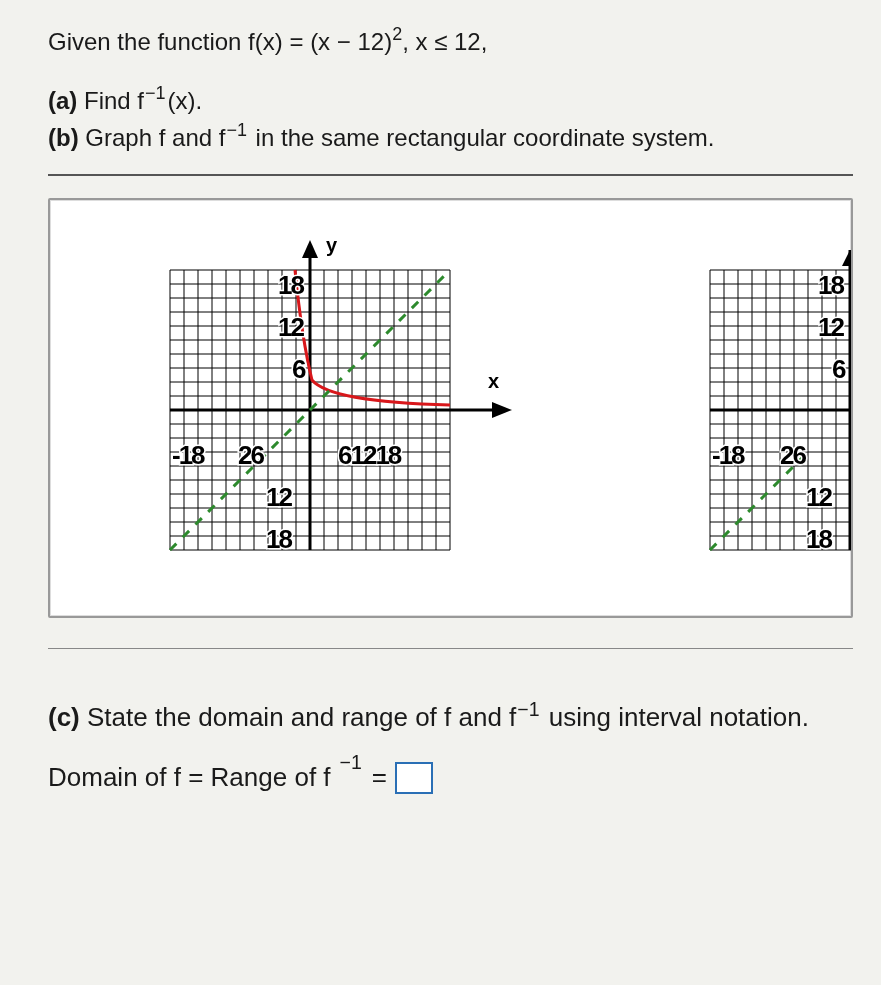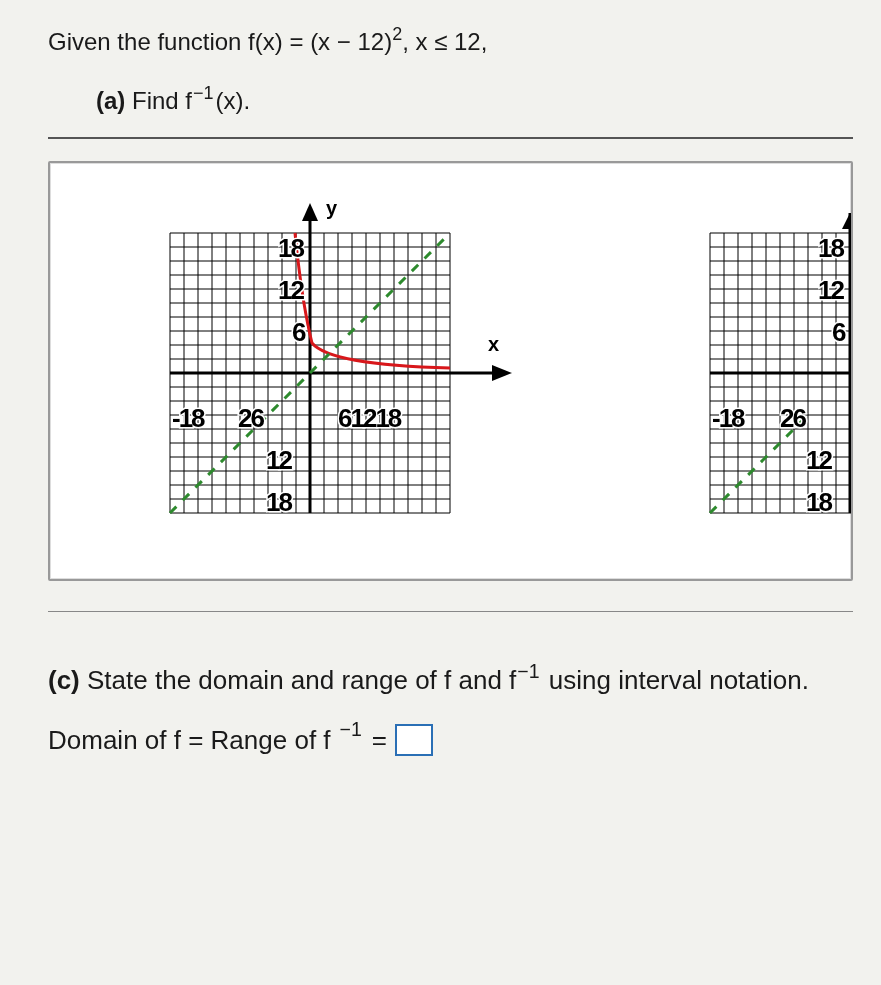--- a/index.html
+++ b/index.html
@@ -15,21 +15,21 @@
     overflow: hidden;
   }
   .page {
     padding: 24px 28px 24px 48px;
   }
   .problem-stem {
     font-size: 24px;
     line-height: 1.5;
     margin-bottom: 22px;
   }
-  .parts { margin-bottom: 18px; margin-left: 48px; }
+  .parts { margin-bottom: 18px; }
   .part-line {
     font-size: 24px;
     line-height: 1.55;
   }
   .part-label { font-weight: bold; }
   .hr {
     border: none;
     border-top: 2px solid #555;
     margin: 14px 0 22px 0;
   }
@@ -65,21 +65,20 @@
   }
   .part-c {
     font-size: 26px;
     line-height: 1.55;
     margin-top: 48px;
   }
   .answer-line {
     font-size: 26px;
     margin-top: 24px;
     display: flex;
-    align-items: center;
     gap: 8px;
   }
   .answer-box {
     display: inline-block;
     width: 38px;
     height: 32px;
     border: 2px solid #2a6fb5;
     background: #fff;
     vertical-align: middle;
   }
@@ -92,20 +91,24 @@
 <div class="page">
 
   <div class="problem-stem">
     <span>Given the function f(x) = (x − 12)</span><span class="two">2</span><span>, x ≤ 12,</span>
   </div>
 
   <div class="parts">
     <div class="part-line">
       <span class="part-label">(a)</span>
       <span>Find f</span><span class="minus-one">−1</span><span>(x).</span>
+    </div>
+    <div class="part-line">
+      <span class="part-label">(b)</span>
+      <span>Graph f and f</span><span class="minus-one">−1</span><span> in the same rectangular coordinate system.</span>
     </div>
   </div>
 
   <hr class="hr">
 
   <div class="graph-area">
 
     <div class="graph" style="left:70px; top:10px;">
       <svg width="420" height="380" viewBox="0 0 420 380">
 

